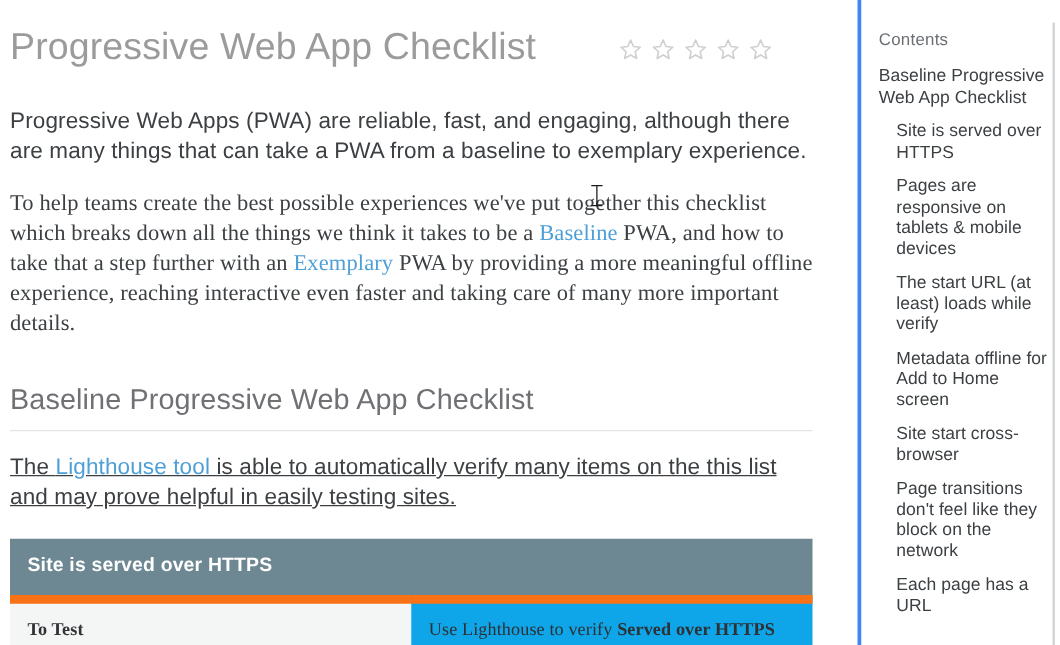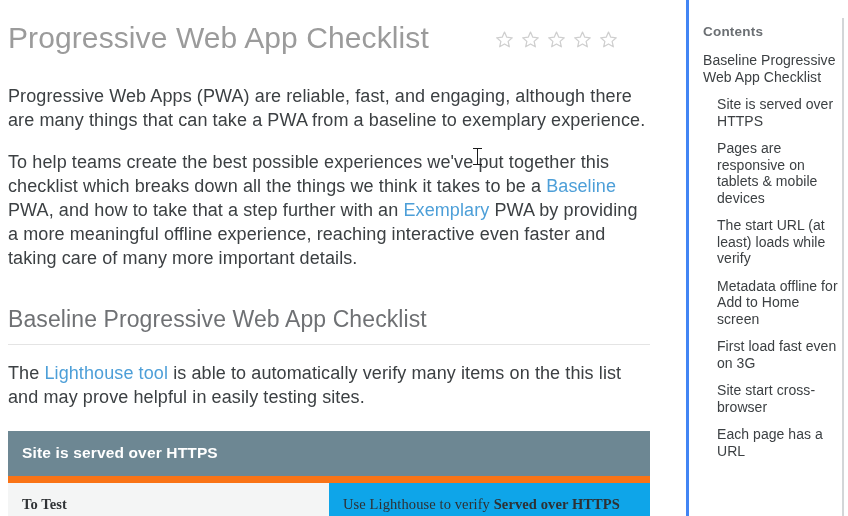--- a/index.html
+++ b/index.html
@@ -70,22 +70,22 @@
   .star svg { display: block; }
 
   p.body-text {
     margin: 0;
     font-size: 18px;
     line-height: 24px;
     color: #3c4043;
     letter-spacing: 0.1px;
   }
   p.p1 { margin-top: 26px; }
-  p.p2 { margin-top: 18px; }
-  p.p3 { margin-top: 16px; }
+  p.p2 { margin-top: 18px; font-family: Liberation Serif, serif; }
+  p.p3 { margin-top: 16px; text-decoration: underline; }
 
   a.link {
     color: #4d9fd8;
     text-decoration: none;
   }
 
   h2.section-heading {
     margin: 34px 0 0 0;
     padding: 0 0 10px 0;
     font-size: 23px;
@@ -142,21 +142,21 @@
     width: 162px;
     height: 516px;
     padding: 24px 8px 0 14px;
     border-left: 3px solid #4285f4;
     background: #ffffff;
     overflow: hidden;
   }
   .toc-title {
     margin: 0 0 13px 0;
     font-size: 13.5px;
-    font-weight: 700;
+    font-weight: 400;
     color: #6b6f73;
     letter-spacing: 0.2px;
   }
   .toc-list {
     list-style: none;
     margin: 0;
     padding: 0;
   }
   .toc-item {
     display: block;
@@ -276,22 +276,22 @@
   </div>
 
   <aside class="toc">
     <div class="toc-title">Contents</div>
     <nav class="toc-list">
       <a class="toc-item level-1" href="#">Baseline Progressive Web App Checklist</a>
       <a class="toc-item level-2" href="#">Site is served over HTTPS</a>
       <a class="toc-item level-2" href="#">Pages are responsive on tablets &amp; mobile devices</a>
       <a class="toc-item level-2" href="#">The start URL (at least) loads while verify</a>
       <a class="toc-item level-2" href="#">Metadata offline for Add to Home screen</a>
-      <a class="toc-item level-2" href="#">First load fast even on 3G</a>
       <a class="toc-item level-2" href="#">Site start cross-browser</a>
+      <a class="toc-item level-2" href="#">Page transitions don't feel like they block on the network</a>
       <a class="toc-item level-2" href="#">Each page has a URL</a>
 
     </nav>
   </aside>
 
   <div class="edge-rule"></div>
 
   <div class="text-cursor">
     <span class="cap-t"></span>
     <span class="stem"></span>

